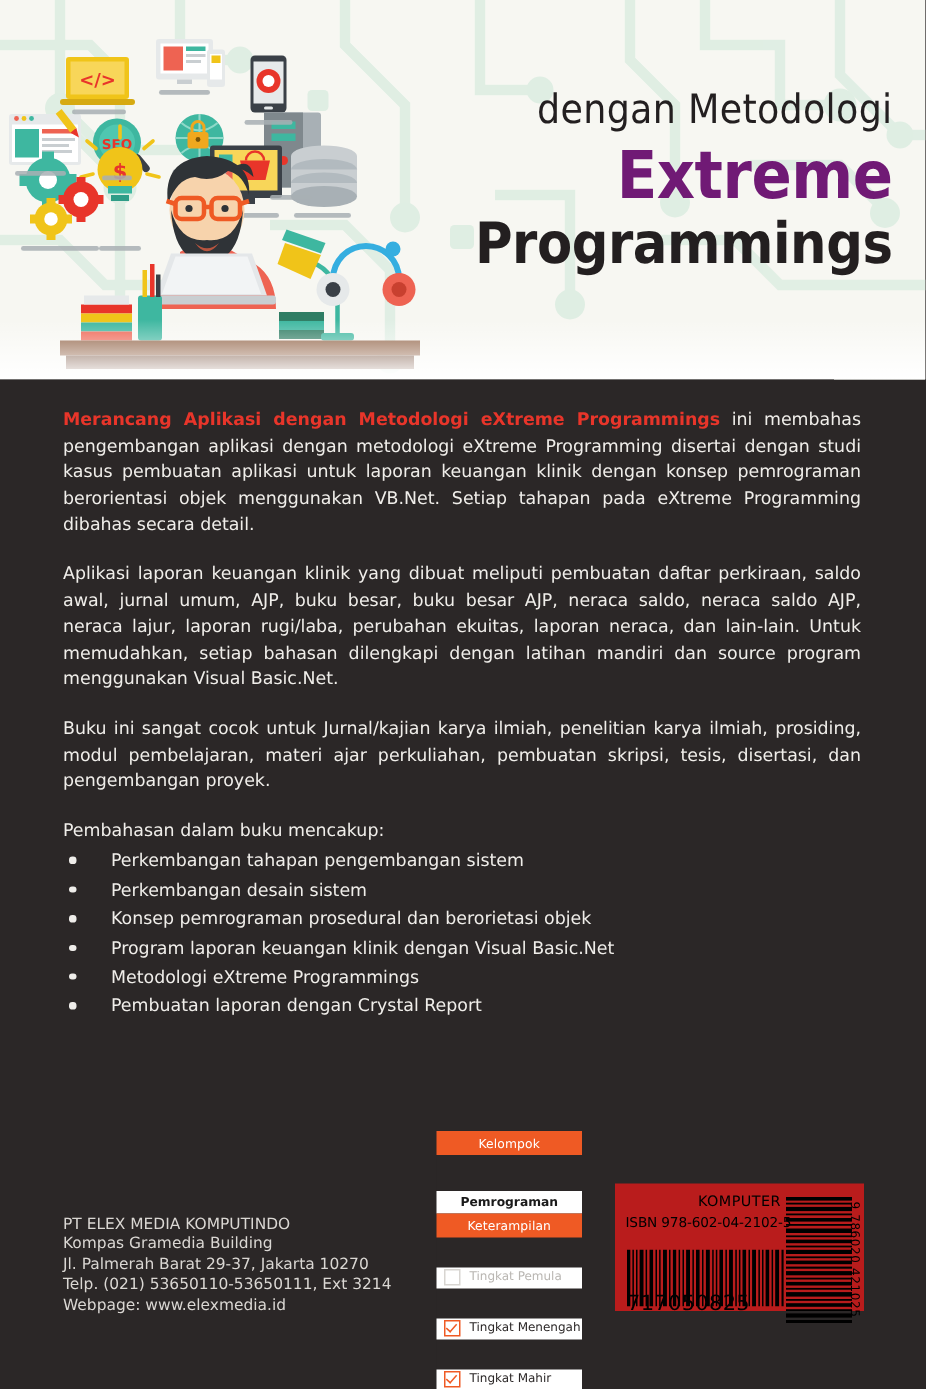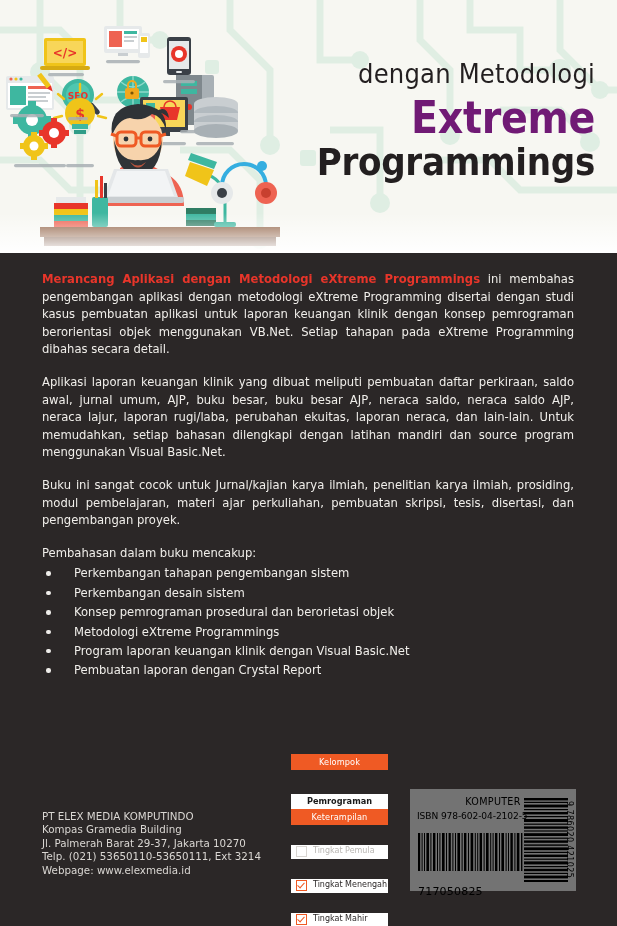--- a/index.html
+++ b/index.html
@@ -104,34 +104,34 @@
   .cbox.on:after{
     content:"";position:absolute;left:2px;top:0px;
     width:3px;height:6px;border:solid #ef5a24;
     border-width:0 1.6px 1.6px 0;transform:rotate(42deg);
   }
   .st-lbl{font-size:8px;color:#2b2727;font-weight:400;}
   .st-lbl.dim{color:#b9b6b2;}
 
   
   .barcode{
-    position:absolute;left:410px;top:789px;width:166px;height:102px;
-    background:#737373;
+    position:absolute;left:410px;top:789px;width:166px;height:85px;
+    background:#b91c1c;
   }
   .bc-title{
     text-align:center;font-size:9.6px;color:#000;margin-top:7px;letter-spacing:.3px;
   }
   .bc-isbn{
     text-align:left;font-size:9.1px;color:#000;margin:4px 0 0 7px;letter-spacing:-.1px;
   }
   .bc-lines{
     position:absolute;left:8px;top:44px;width:106px;height:38px;
   }
   .bc-num{
-    position:absolute;left:8px;top:96px;font-size:11px;color:#000;letter-spacing:.2px;
+    position:absolute;left:8px;top:72px;font-size:14px;color:#000;letter-spacing:.2px;
   }
   .bc-ean{
     position:absolute;right:8px;top:9px;width:44px;height:84px;
   }
   .bc-eandigits{
     position:absolute;right:2px;top:9px;height:84px;width:9px;
     writing-mode:vertical-rl;font-size:8px;color:#000;
     letter-spacing:.4px;text-align:center;
   }
 
@@ -416,22 +416,22 @@
       <p>
         <span class="lead">Merancang Aplikasi dengan Metodologi eXtreme Programmings</span><span> ini membahas pengembangan aplikasi dengan metodologi eXtreme Programming disertai dengan studi kasus pembuatan aplikasi untuk laporan keuangan klinik dengan konsep pemrograman berorientasi objek menggunakan VB.Net. Setiap tahapan pada eXtreme Programming dibahas secara detail.</span>
       </p>
       <p>Aplikasi laporan keuangan klinik yang dibuat meliputi pembuatan daftar perkiraan, saldo awal, jurnal umum, AJP, buku besar, buku besar AJP, neraca saldo, neraca saldo AJP, neraca lajur, laporan rugi/laba, perubahan ekuitas, laporan neraca, dan lain-lain. Untuk memudahkan, setiap bahasan dilengkapi dengan latihan mandiri dan source program menggunakan Visual Basic.Net.</p>
       <p>Buku ini sangat cocok untuk Jurnal/kajian karya ilmiah, penelitian karya ilmiah, prosiding, modul pembelajaran, materi ajar perkuliahan, pembuatan skripsi, tesis, disertasi, dan pengembangan proyek.</p>
       <p class="nojust" style="margin-bottom:2px">Pembahasan dalam buku mencakup:</p>
       <ul class="topics nojust">
         <li><span class="dot"></span><span>Perkembangan tahapan pengembangan sistem</span></li>
         <li><span class="dot"></span><span>Perkembangan desain sistem</span></li>
         <li><span class="dot"></span><span>Konsep pemrograman prosedural dan berorietasi objek</span></li>
+        <li><span class="dot"></span><span>Program laporan keuangan klinik dengan Visual Basic.Net</span></li>
         <li><span class="dot"></span><span>Metodologi eXtreme Programmings</span></li>
-        <li><span class="dot"></span><span>Program laporan keuangan klinik dengan Visual Basic.Net</span></li>
         <li><span class="dot"></span><span>Pembuatan laporan dengan Crystal Report</span></li>
       </ul>
     </div>
 
     <div class="skilltable">
       <div class="st-head">Kelompok</div>
       <div class="st-val">Pemrograman</div>
       <div class="st-head">Keterampilan</div>
 
       <div class="st-row">

